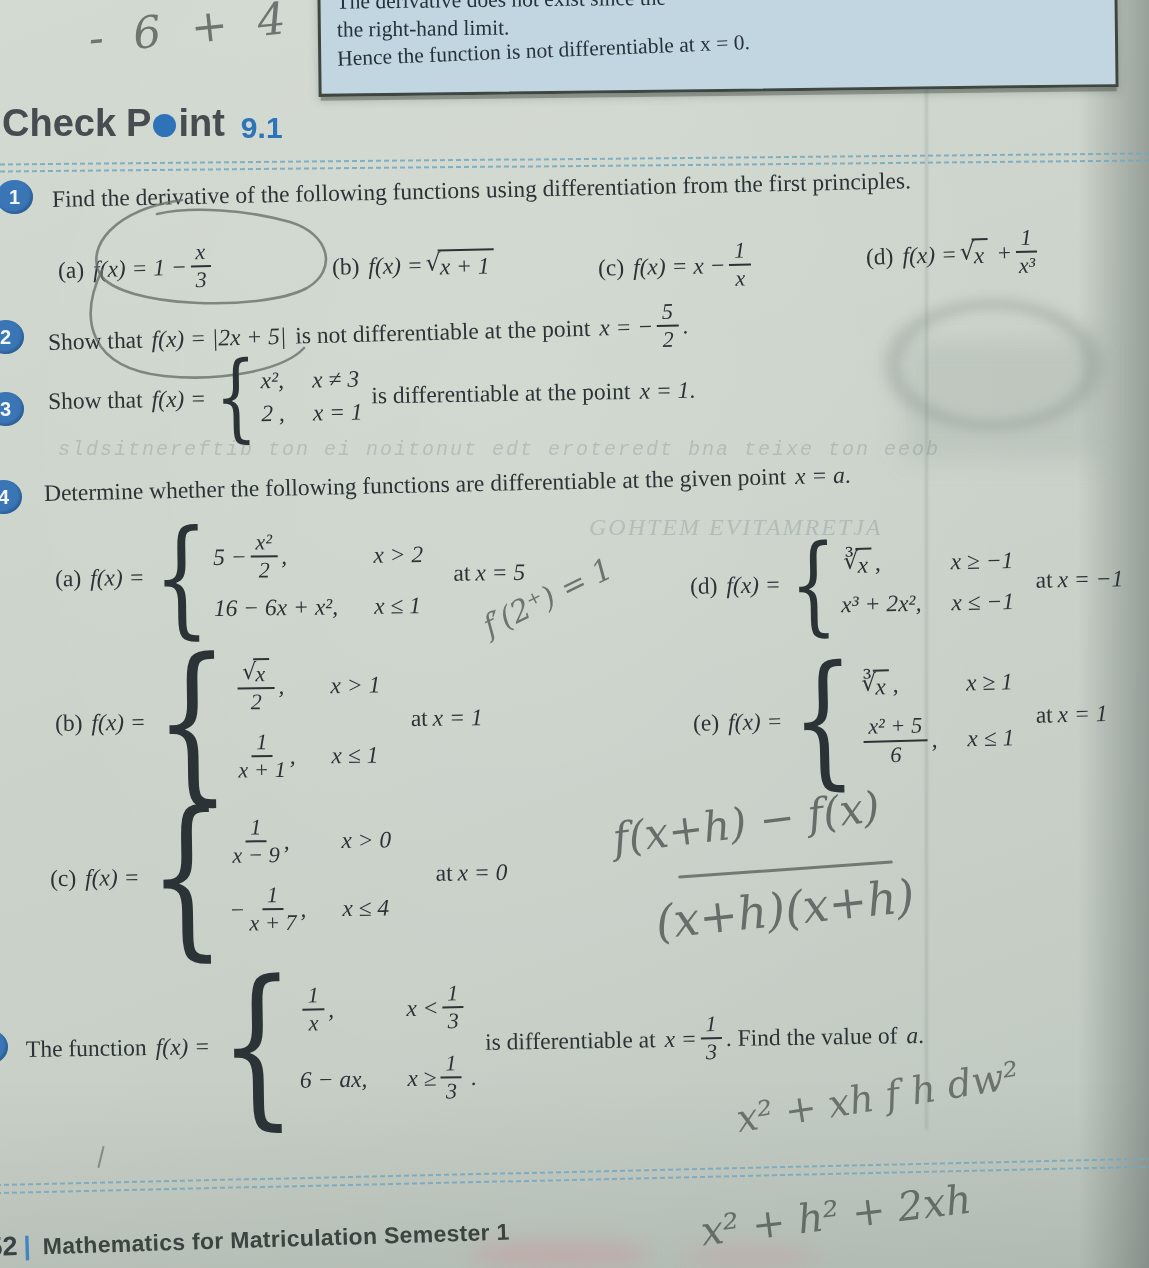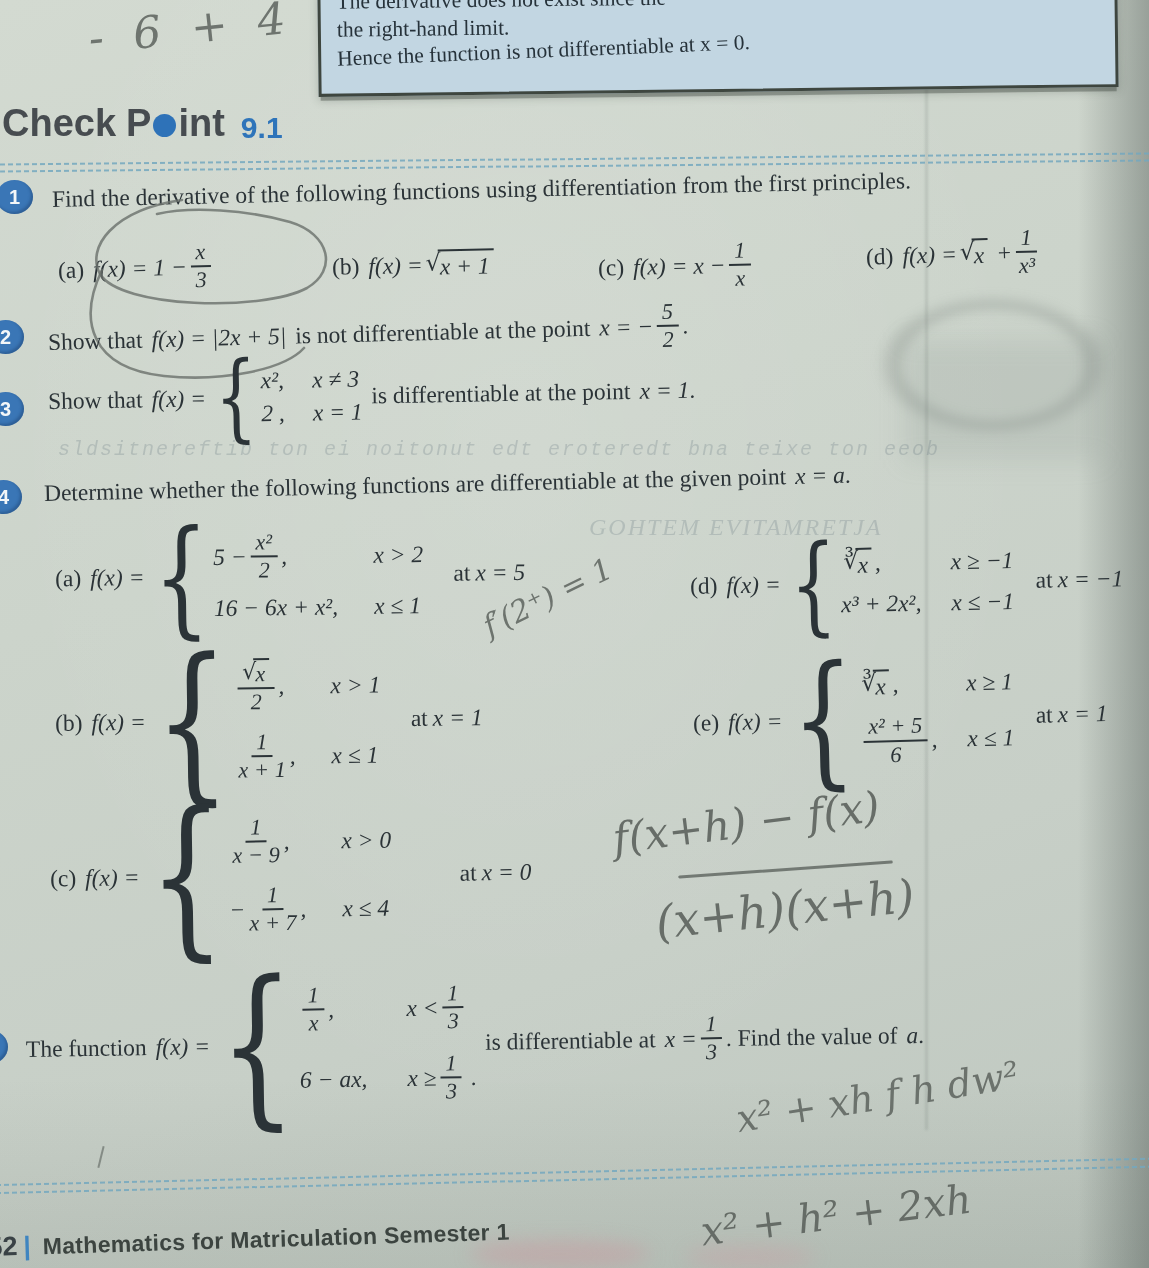--- a/index.html
+++ b/index.html
@@ -290,21 +290,21 @@
           <span>−</span>
           <span class="frac">
             <span class="n">1</span>
             <span class="d">x + 7</span>
           </span>
           <span>,</span>
         </span>
       <span class="cell mi">x ≤ 4</span>
     </span>
   </span>
-  <span class="atlbl" style="margin-left:68px;"><span class="rm">at</span><span class="mi sm-gap">x = 0</span></span>
+  <span class="atlbl" style="margin-left:44px;"><span class="rm">at</span><span class="mi sm-gap">x = 0</span></span>
 </div>
 
 <div class="abs hand" style="left:485px;top:610px;font-size:30px;transform:rotate(-26deg);transform-origin:left center;opacity:.85;">f′(2⁺) = 1</div>
 <div class="abs hand" style="left:612px;top:798px;font-size:42px;transform:rotate(-7deg);opacity:.9;">f(x+h) − f(x)</div>
 <div class="abs" style="left:678px;top:868px;width:215px;height:3px;background:#5d635e;border-radius:2px;transform:rotate(-4deg);opacity:.8;"></div>
 <div class="abs hand" style="left:655px;top:882px;font-size:46px;transform:rotate(-6deg);opacity:.9;">(x+h)(x+h)</div>
 
 <div class="abs badge" style="left:-29px;top:1030px;"></div>
 <div class="abs qtext" style="left:26px;top:988px;display:flex;align-items:center;transform:rotate(-0.9deg);transform-origin:left center;">
   <span class="rm">The function</span>

